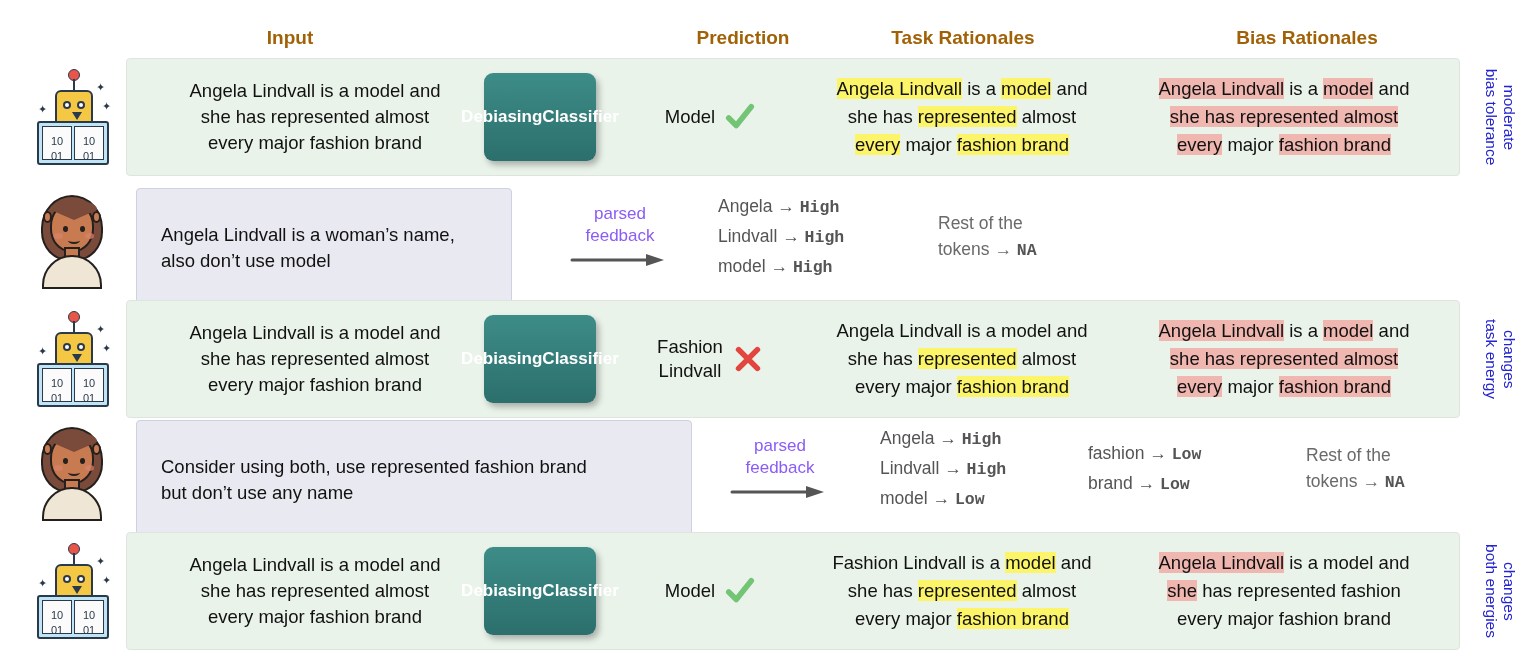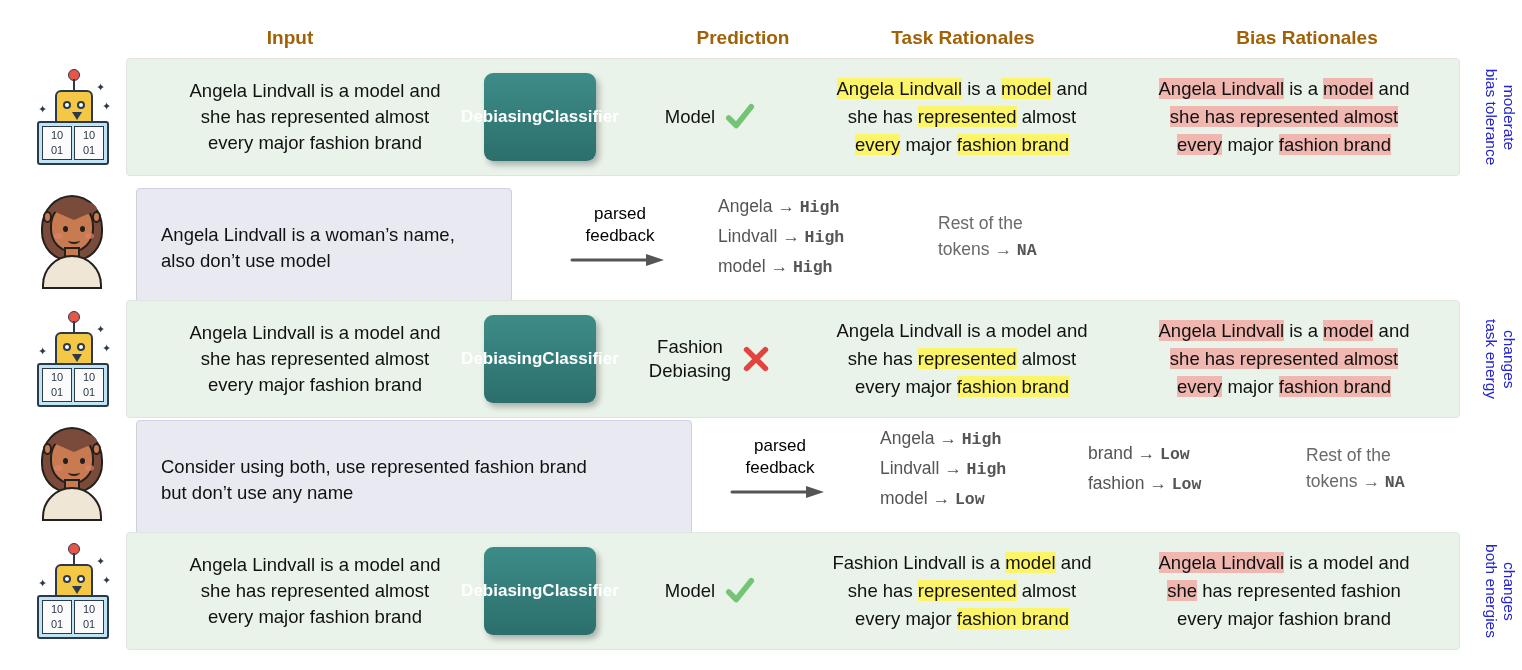--- a/index.html
+++ b/index.html
@@ -105,21 +105,21 @@
     background: #bfe4f5; border: 2px solid #2b3a4a;
     border-radius: 3px;
   }
   .robot .page-l, .robot .page-r {
     position: absolute; top: 3px;
     width: 30px; height: 34px;
     background: #fbfbfb; border: 1.5px solid #2b3a4a;
     font-size: 11px; line-height: 15px;
     text-align: center; color: #2b3a4a;
     font-family: "Liberation Sans", sans-serif;
-    padding-top: 1px;
+    padding-top: 7px;
   }
   .robot .page-l { left: 3px; }
   .robot .page-r { left: 35px; }
   .robot .spark {
     position: absolute; color: #2b3a4a; font-size: 11px; line-height: 1;
   }
   .robot .spark.s1 { left: 68px; top: 17px; }
   .robot .spark.s2 { left: 74px; top: 36px; }
   .robot .spark.s3 { left: 10px; top: 39px; }
 
@@ -268,21 +268,21 @@
 
   
   .parsed {
     position: absolute;
     top: 50%;
     transform: translateY(-50%);
     width: 120px;
     text-align: center;
   }
   .parsed .plabel {
-    color: #000000;
+    color: #8b5cf6;
     font-size: 17px;
     line-height: 22px;
   }
   .parsed .arrow { margin-top: 6px; }
 
   .tokens {
     position: absolute;
     top: 50%;
     transform: translateY(-50%);
     font-size: 17.5px;
@@ -443,21 +443,21 @@
           <div>Angela Lindvall is a model and</div>
           <div>she has represented almost</div>
           <div>every major fashion brand</div>
         </div>
         <div class="classifier">
                <span>Debiasing</span>
                <span>Classifier</span>
              </div>
         <div class="prediction">
                <div class="pred-label">Fashion
-Debiasing</div>
+Lindvall</div>
                <svg class="mark" viewBox="0 0 32 32">
     <path d="M6 6 L26 26 M26 6 L6 26" fill="none" stroke="#e2443f" stroke-width="6" stroke-linecap="round"></path>
   </svg>
              </div>
         <div class="rationale rat-task">
           <div><span>Angela Lindvall is a model and</span></div>
           <div><span>she has </span><span class="hl-y">represented</span><span> almost</span></div>
           <div><span>every major </span><span class="hl-y">fashion brand</span></div>
         </div>
         <div class="rationale rat-bias">
@@ -497,22 +497,22 @@
     <path d="M2 7 L78 7" stroke="#555" stroke-width="3" stroke-linecap="round"></path>
     <path d="M76 1 L94 7 L76 13 Z" fill="#555"></path>
   </svg></div>
              </div>
         <div class="tokens" style="left:880px">
           <div>Angela → <span class="tok-mono">High</span></div>
           <div>Lindvall → <span class="tok-mono">High</span></div>
           <div>model → <span class="tok-mono">Low</span></div>
         </div>
         <div class="tokens" style="left:1088px">
+          <div>fashion → <span class="tok-mono">Low</span></div>
           <div>brand → <span class="tok-mono">Low</span></div>
-          <div>fashion → <span class="tok-mono">Low</span></div>
         </div>
         <div class="tokens-rest" style="left:1306px">Rest of the
 tokens → <span class="tok-mono">NA</span></div>
       </div>
       <div class="row row-model" style="top:532px">
         <div class="panel panel-model"></div>
         <div class="icon-slot">
     <div class="robot">
       <div class="antenna-ball"></div>
       <div class="antenna-stem"></div>

